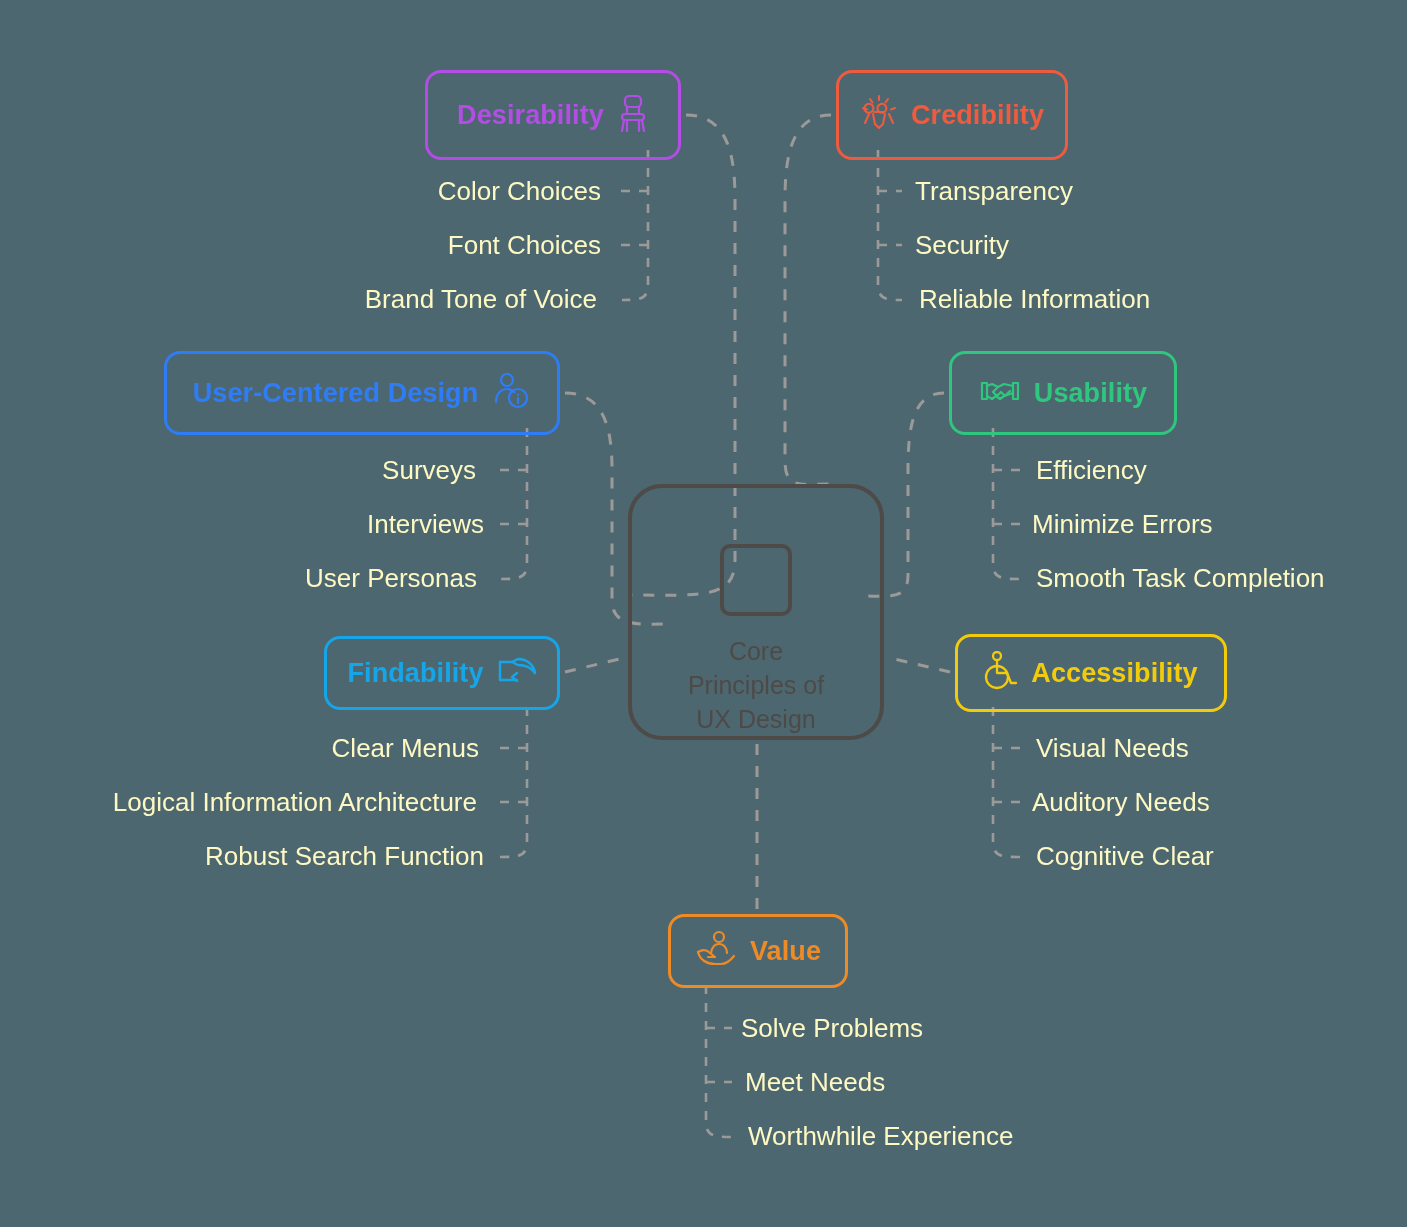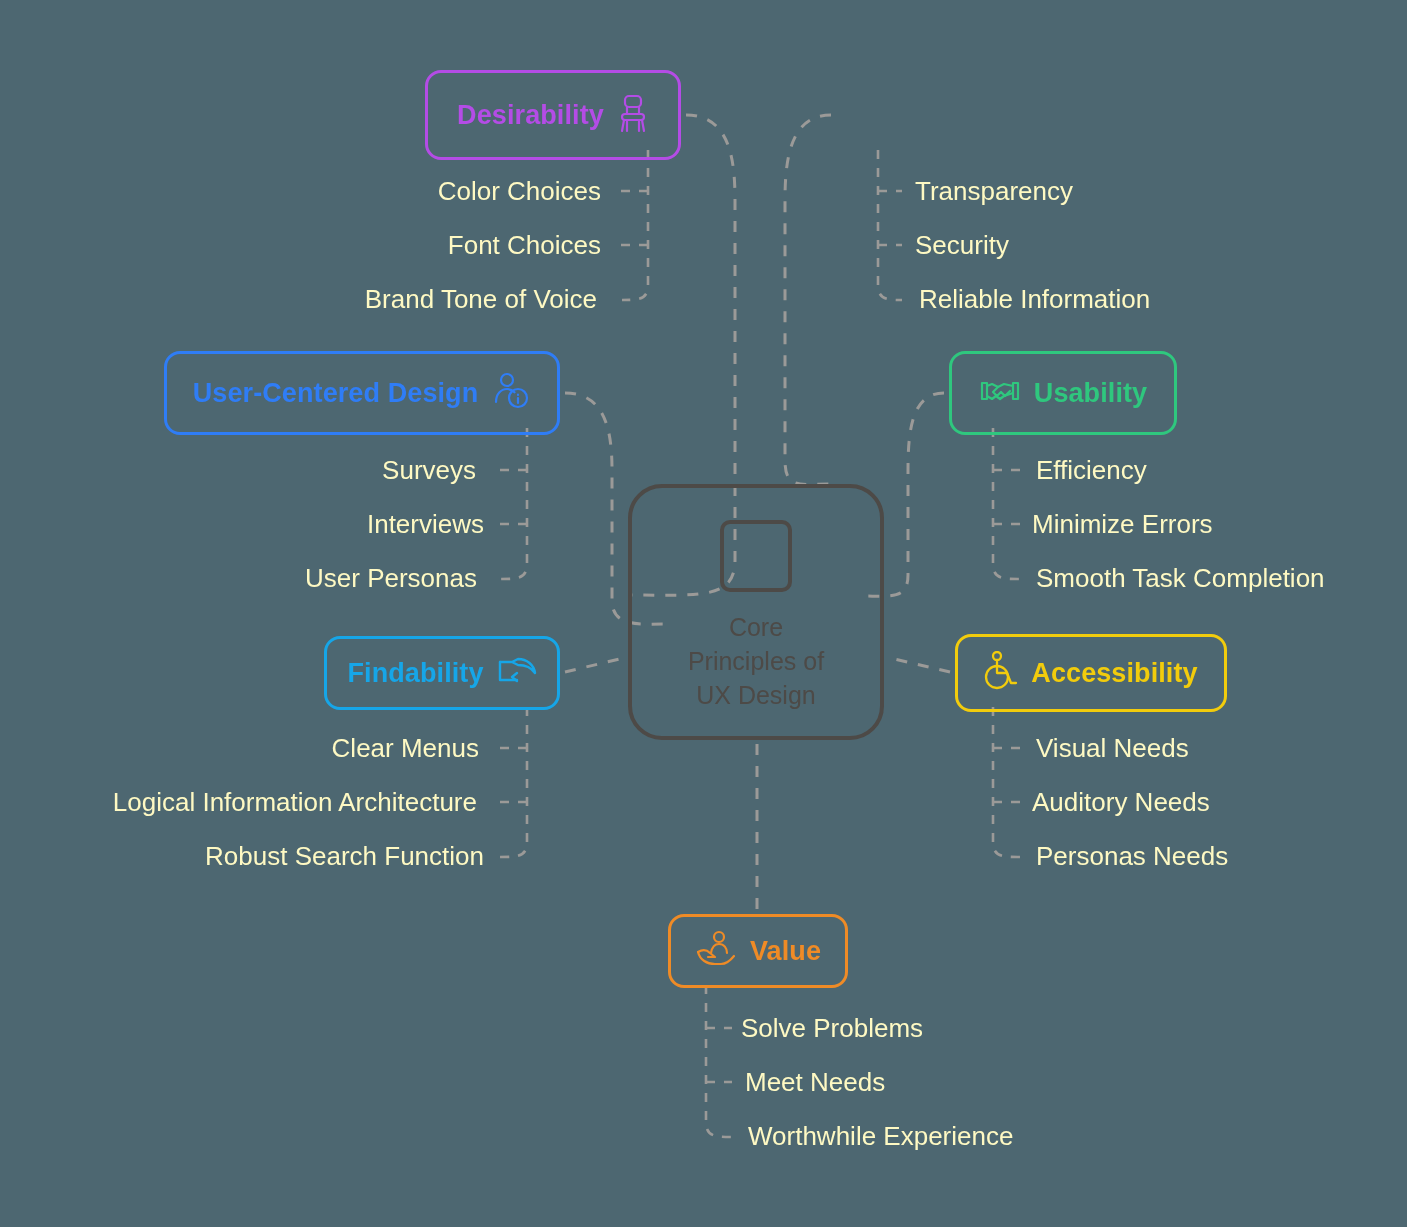--- a/index.html
+++ b/index.html
@@ -60,21 +60,21 @@
     left: 628px;
     top: 484px;
     width: 256px;
     height: 256px;
     box-sizing: border-box;
     border: 4px solid #4d4a47;
     border-radius: 34px;
     display: flex;
     flex-direction: column;
     align-items: center;
-    justify-content: flex-start;
+    justify-content: flex-end;
     padding-top: 32px;
   }
   #central .coresq {
     width: 72px;
     height: 72px;
     border: 4px solid #4d4a47;
     border-radius: 10px;
     box-sizing: border-box;
   }
   #central .ctext {
@@ -151,20 +151,33 @@
     <span class="ico">
       <svg width="32" height="40" viewBox="0 0 32 40" fill="none" stroke="#b44ce6" stroke-width="2.2" stroke-linecap="round" stroke-linejoin="round">
         <rect x="8" y="3" width="16" height="11" rx="4"></rect>
         <path d="M10 14 v7 M22 14 v7"></path>
         <rect x="5" y="21" width="22" height="6" rx="3"></rect>
         <path d="M7 27 l-2 11 M25 27 l2 11 M10 27 v11 M22 27 v11"></path>
       </svg>
     </span>
   </div>
 
+  <div class="node" style="left:836px; top:70px; width:232px; height:90px; border-color:#ef5b3e; color:#ef5b3e;">
+    <span class="ico">
+      <svg width="38" height="40" viewBox="0 0 38 40" fill="none" stroke="#ef5b3e" stroke-width="2.1" stroke-linecap="round" stroke-linejoin="round">
+        <path d="M19 3 v4 M10 6 l2.5 3.5 M28 6 l-2.5 3.5 M3 15 l4 1.5 M35 15 l-4 1.5"></path>
+        <path d="M12 12 a4.5 4.5 0 1 0 0.2 0.2"></path>
+        <path d="M25 12 a4.5 4.5 0 1 0 0.2 0.2"></path>
+        <path d="M9 21 l-4 9 M29 21 l4 9 M13 21 l2 10 M25 21 l-2 10"></path>
+        <path d="M15 31 l4 4 l4 -4"></path>
+        <path d="M14 19 h10"></path>
+      </svg>
+    </span>
+    <span class="label">Credibility</span>
+  </div>
 
   <div class="node" style="left:164px; top:351px; width:396px; height:84px; border-color:#2f7df6; color:#2f7df6;">
     <span class="label">User-Centered Design</span>
     <span class="ico">
       <svg width="40" height="40" viewBox="0 0 40 40" fill="none" stroke="#2f7df6" stroke-width="2.2" stroke-linecap="round" stroke-linejoin="round">
         <circle cx="16" cy="9" r="6"></circle>
         <path d="M5 31 c0 -8 5 -13 11 -13 c3 0 5.5 1.2 7.5 3.3"></path>
         <circle cx="27" cy="27" r="9"></circle>
         <path d="M27 23.5 v0.5 M27 27 v5"></path>
       </svg>
@@ -243,19 +256,19 @@
   <div class="leaf l" style="left:1036px; top:470px;">Efficiency</div>
   <div class="leaf l" style="left:1032px; top:524px;">Minimize Errors</div>
   <div class="leaf l" style="left:1036px; top:578px;">Smooth Task Completion</div>
 
   <div class="leaf r" style="left:479px; top:748px;">Clear Menus</div>
   <div class="leaf r" style="left:477px; top:802px;">Logical Information Architecture</div>
   <div class="leaf r" style="left:484px; top:856px;">Robust Search Function</div>
 
   <div class="leaf l" style="left:1036px; top:748px;">Visual Needs</div>
   <div class="leaf l" style="left:1032px; top:802px;">Auditory Needs</div>
-  <div class="leaf l" style="left:1036px; top:856px;">Personas Needs</div>
+  <div class="leaf l" style="left:1036px; top:856px;">Cognitive Clear</div>
 
   <div class="leaf l" style="left:741px; top:1028px;">Solve Problems</div>
   <div class="leaf l" style="left:745px; top:1082px;">Meet Needs</div>
   <div class="leaf l" style="left:748px; top:1136px;">Worthwhile Experience</div>
 
 </div>
 
 </body></html>

